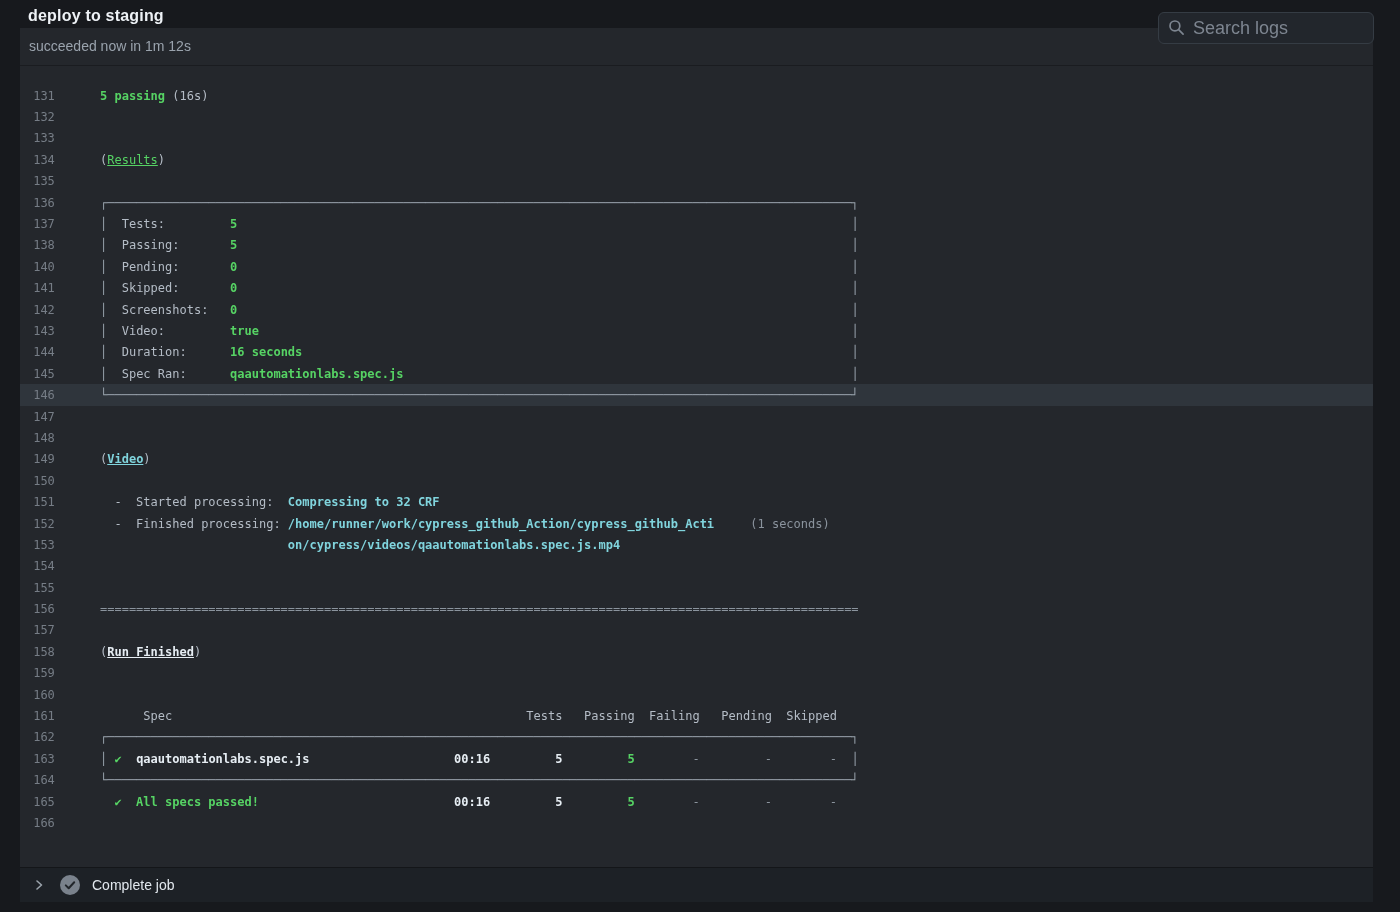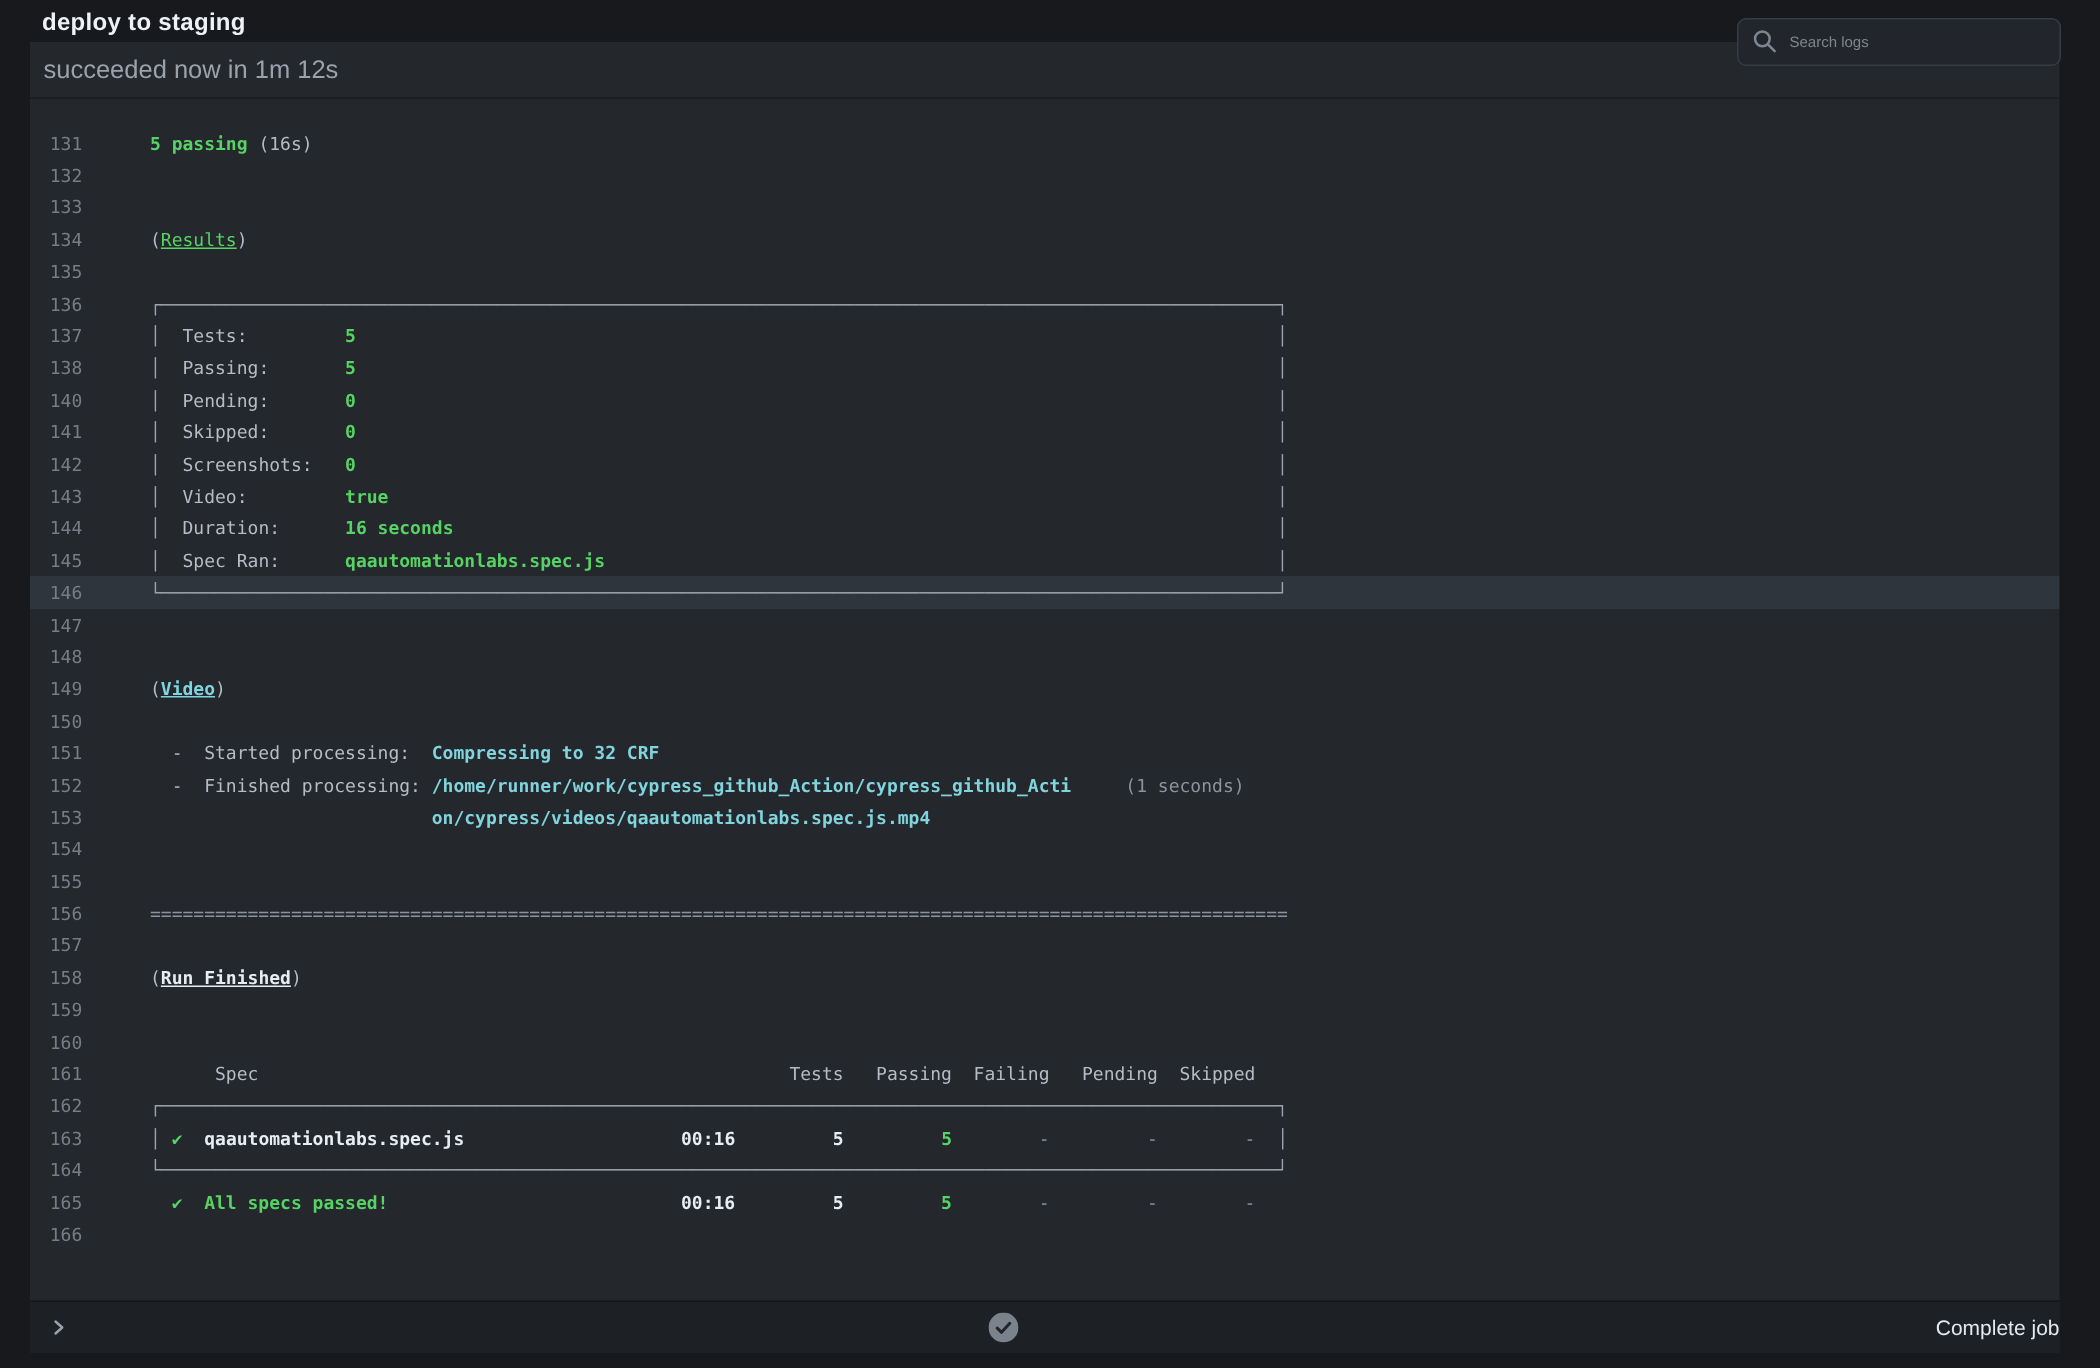--- a/index.html
+++ b/index.html
@@ -12,34 +12,34 @@
     position:absolute;left:28px;top:7px;margin:0;
     font-size:16px;font-weight:700;color:#eef2f6;letter-spacing:.2px;
   }
   .search{
     position:absolute;top:12px;right:26px;width:216px;height:32px;z-index:5;
   }
   .search input{
     width:100%;height:100%;box-sizing:border-box;
     background:var(--bgSearch,#22262c);
     border:1px solid #353c44;border-radius:6px;
-    color:#84cc16;font-size:10px;padding:0 10px 0 34px;outline:none;
+    color:#84cc16;font-size:18px;padding:0 10px 0 34px;outline:none;
     font-family:"Liberation Sans",sans-serif;
   }
   .search input::placeholder{color:#7d8590}
   .search .mag{position:absolute;left:10px;top:7px;width:17px;height:17px}
 
   .panel{
     position:absolute;left:20px;top:28px;width:1353px;height:874px;
     background:var(--bgPanel,#24272c);
     display:flex;flex-direction:column;
   }
   .subheader{
     flex:none;height:37px;line-height:37px;padding-left:9px;
-    color:#9aa3ad;font-size:17px;
+    color:#9aa3ad;font-size:14px;
     border-bottom:1px solid #1a1c20;
   }
   .log{
     flex:1 1 auto;overflow:hidden;padding-top:19px;
     font-family:"DejaVu Sans Mono",monospace;font-size:12px;
   }
   .row{display:flex;align-items:center;height:21.4px}
   .row.hl{background:var(--bgHl,#2f353c)}
   .ln{
     flex:none;width:48px;text-align:center;
@@ -56,21 +56,21 @@
   .lc .cl{color:var(--cyan,#80d4dd);font-weight:700;text-decoration:underline}
   .lc .w {color:var(--white,#e6edf3);font-weight:600}
   .lc .wl{color:var(--white,#e6edf3);font-weight:700;text-decoration:underline}
   .lc .lab{color:var(--label,#b4bcc6)}
   .lc .dim{color:var(--dim,#8b949e)}
   .lc .bd {color:var(--border,#9aa4ae)}
 
   .footer{
     flex:none;height:34px;display:flex;align-items:center;
     background:var(--bgFooter,#1d2126);
-    border-top:1px solid #141619;cursor:pointer;justify-content:space-between;
+    border-top:1px solid #141619;cursor:pointer;
   }
   .footer .chev{margin-left:13px;flex:none}
   .footer .status{margin-left:15px;flex:none;width:20px;height:20px}
   .footer .steplabel{margin-left:12px;color:#e2e8ee;font-size:14px}
 </style>
 </head>
 <body>
 
 <h1 class="app-title">deploy to staging</h1>
 

